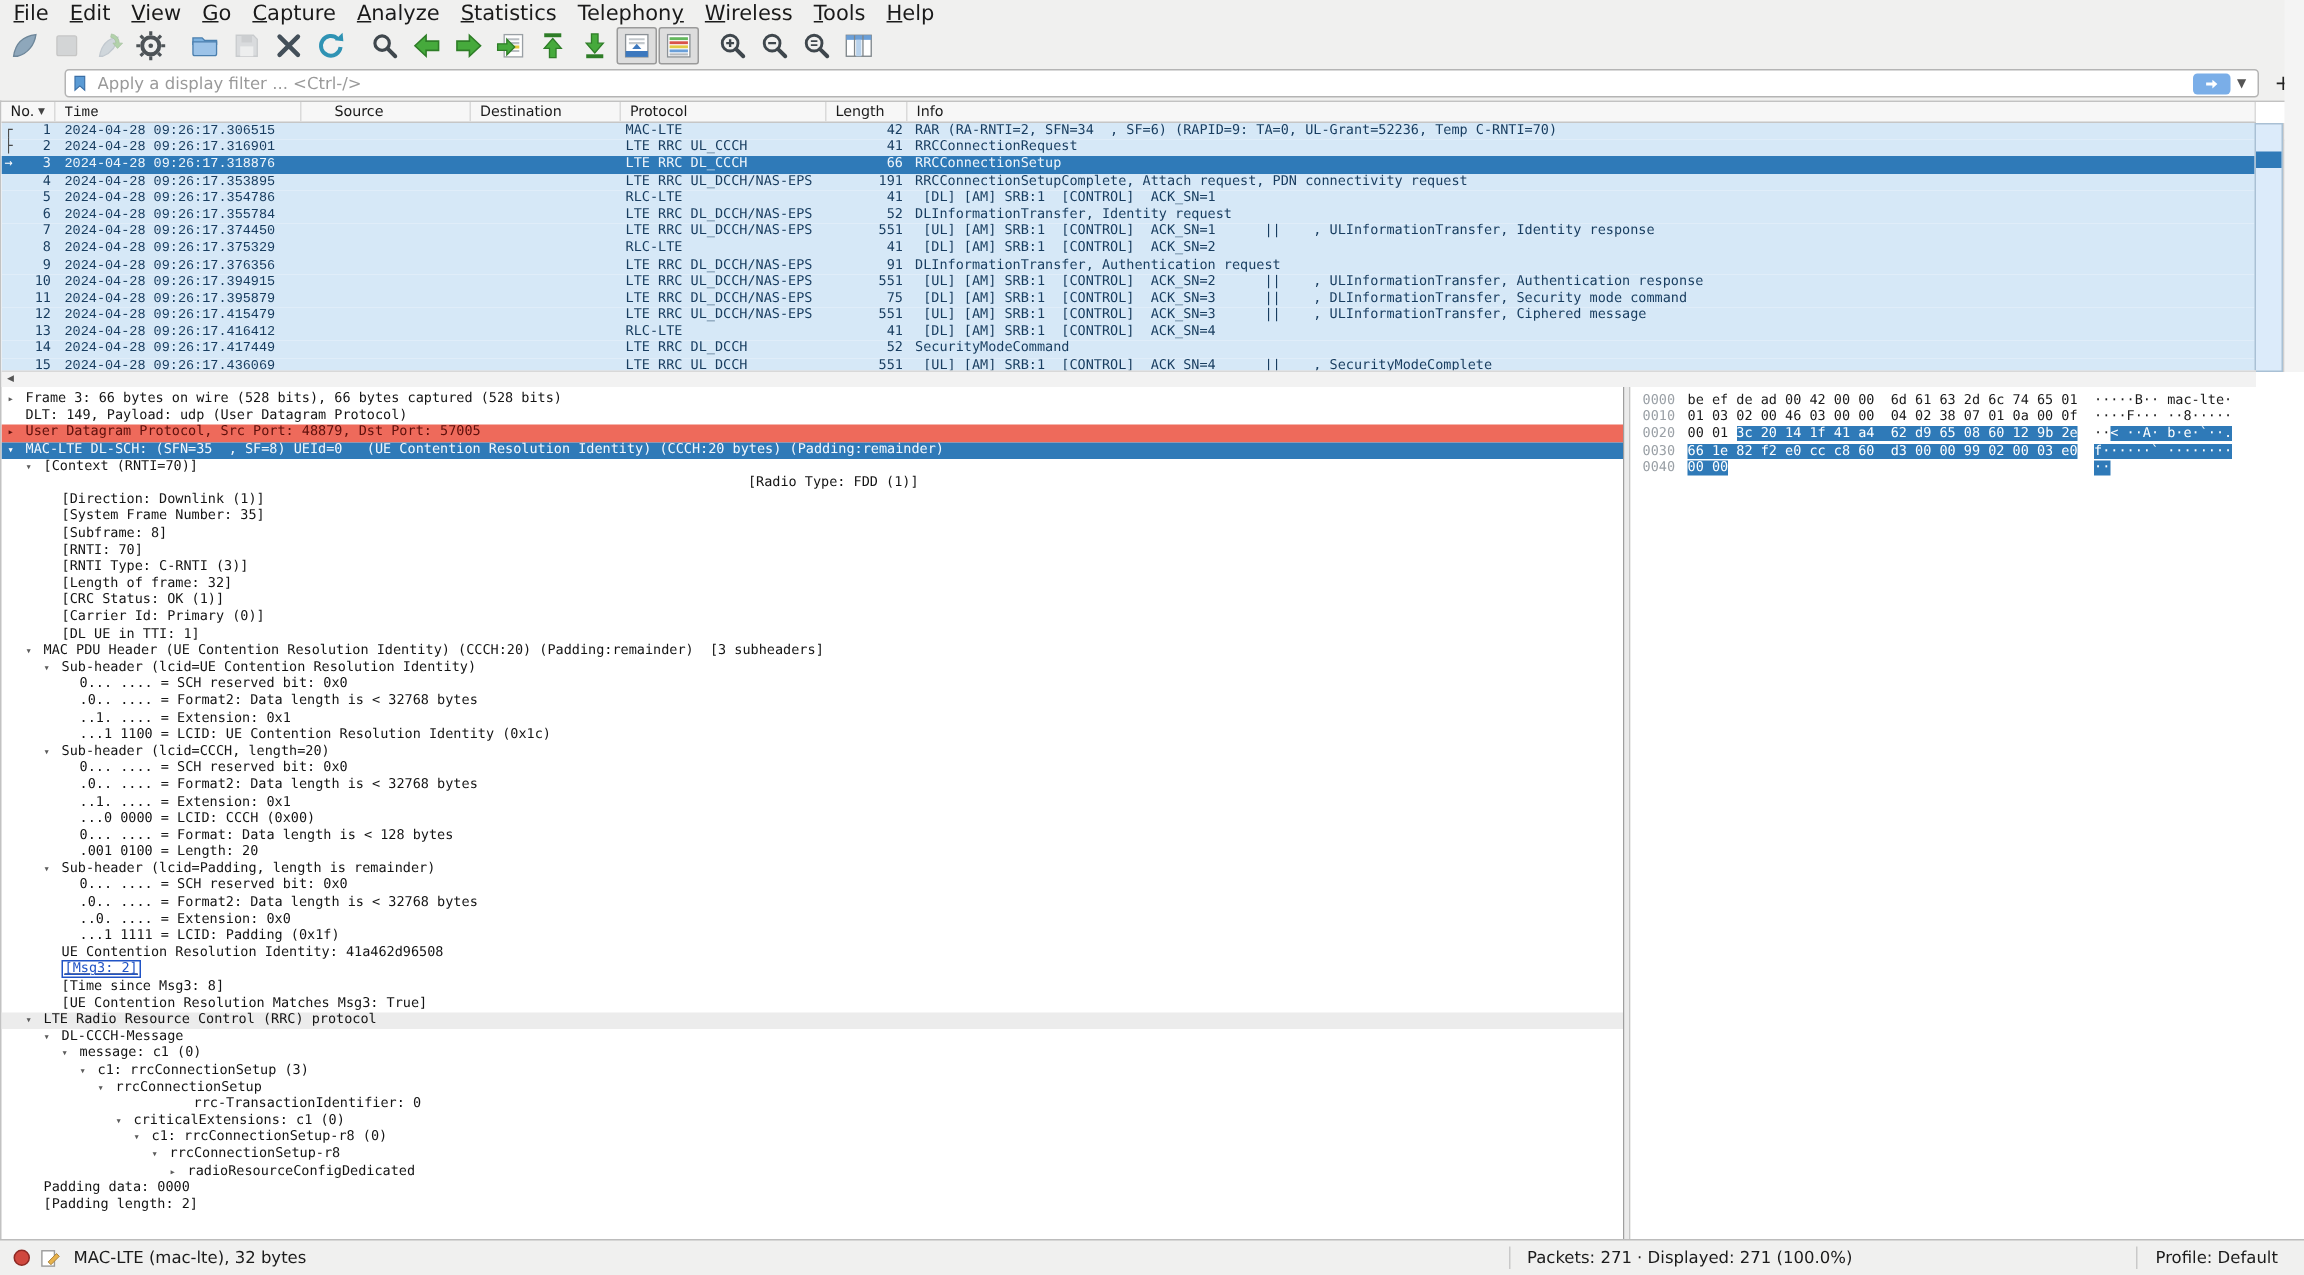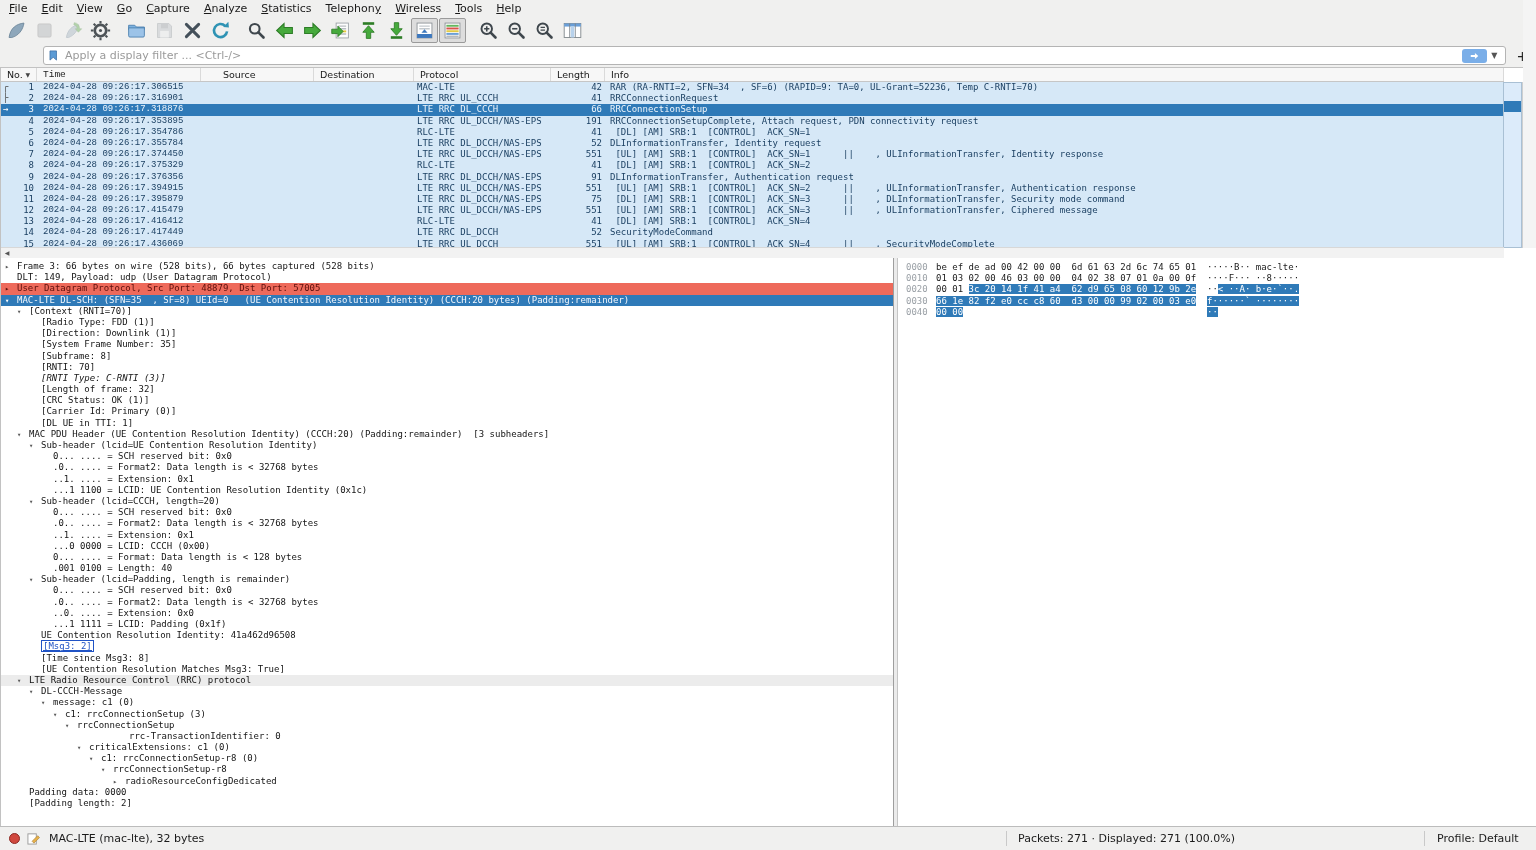--- a/index.html
+++ b/index.html
@@ -1,21 +1,21 @@
 <!DOCTYPE html>
 <html style="--sel: #2f7ab8; --rowbg: #d6e8f7; --rowfg: #173c5f; --errbg: #ee6a5b; --errfg: #5d100c; --graybg: #ececec; --link: #2053c5;"><head>
 <meta charset="utf-8">
 <style>
   * { margin:0; padding:0; box-sizing:border-box; }
   html,body { width:1536px; height:850px; overflow:hidden; }
   body { font-family:"DejaVu Sans",sans-serif; background:#f0f0ef; }
   .app { position:relative; width:1536px; height:850px; background:#f0f0ef; }
 
   
-  .menubar { height:16px; display:flex; align-items:flex-end; padding-left:2px; font-size:11px; background:#f0f0ef; }
+  .menubar { height:16px; display:flex; align-items:flex-start; padding-left:2px; font-size:14px; background:#f0f0ef; }
   .menu-item { padding:1px 7px; color:#1a1a1a; cursor:default; }
   .menu-item u { text-decoration:underline; }
 
   
   .toolbar { height:29px; display:flex; align-items:center; padding:2px 3px; }
   .tbtn { width:27px; height:25px; display:flex; align-items:center; justify-content:center; border-radius:2px; margin-right:1px; }
   .tbtn .ticon { display:flex; }
   .tbtn svg { width:21px; height:21px; }
   .tbtn.disabled { opacity:.4; }
   .tbtn.toggled { background:#dddddd; border:1px solid #9a9a9a; }
@@ -58,21 +58,21 @@
   .mm-band { position:absolute; left:0; right:0; top:18px; height:11px; background:var(--sel); }
   .pl-vscroll { position:absolute; top:14px; right:0; width:14px; height:166px; background:#ececec; border-left:1px solid #cfcfcf; }
   .sb-btn { height:12px; background:#f4f4f4; border-bottom:1px solid #c9c9c9; font-size:6px; text-align:center; line-height:12px; color:#555; }
   .sb-btn.bottom { position:absolute; bottom:0; left:0; right:0; border-top:1px solid #c9c9c9; border-bottom:none; }
   .sb-thumb { position:absolute; top:13px; left:1px; right:1px; height:46px; background:#fbfbfb; border:1px solid #b5b5b5; border-radius:2px; }
   .pl-hscroll { position:absolute; bottom:0; left:0; width:1503px; height:11px; background:#f2f2f2; border-top:1px solid #d8d8d8; }
   .hs-btn { position:absolute; left:0; top:0; width:12px; height:10px; font-size:6px; color:#555; text-align:center; line-height:10px; }
 
   
   .bottom { display:flex; height:568px; }
-  .details { width:894px; background:#fff; border-right:1px solid #9e9e9e; border-left:1px solid #c2c2c2;
+  .details { width:1083px; background:#fff; border-right:1px solid #9e9e9e; border-left:1px solid #c2c2c2;
              overflow:hidden; padding-top:3px; font:9px "DejaVu Sans Mono",monospace; color:#141414; }
   .dline { height:11.2px; line-height:11.3px; white-space:pre; }
   .exp { display:inline-block; width:12px; font-size:7px; color:#5b5b5b; }
   .dline.selected { background:var(--sel); color:#f1f7fd; }
   .dline.selected .exp { color:#ffffff; }
   .dline.error { background:var(--errbg); color:var(--errfg); }
   .dline.error .exp { color:var(--errfg); }
   .dline.gray { background:var(--graybg); }
   .dline.link .txt { color:var(--link); text-decoration:underline; border:1px solid var(--link); padding:0 1px; }
 
@@ -362,43 +362,43 @@
     </div>
   </div>
 
   <div class="bottom">
     <div class="details" id="details">
         <div class="dline" style="padding-left: 4px;"><span class="exp">▸</span><span class="txt">Frame 3: 66 bytes on wire (528 bits), 66 bytes captured (528 bits)</span></div>
         <div class="dline" style="padding-left: 4px;"><span class="exp"> </span><span class="txt">DLT: 149, Payload: udp (User Datagram Protocol)</span></div>
         <div class="dline error" style="padding-left: 4px;"><span class="exp">▸</span><span class="txt">User Datagram Protocol, Src Port: 48879, Dst Port: 57005</span></div>
         <div class="dline selected" style="padding-left: 4px;"><span class="exp">▾</span><span class="txt">MAC-LTE DL-SCH: (SFN=35  , SF=8) UEId=0   (UE Contention Resolution Identity) (CCCH:20 bytes) (Padding:remainder)</span></div>
         <div class="dline" style="padding-left: 16px;"><span class="exp">▾</span><span class="txt">[Context (RNTI=70)]</span></div>
-        <div class="dline" style="padding-left: 28px;"><span class="exp"> </span><span class="txt">[Radio Type: FDD (1)]</span></div>
+        <div class="dline" style="padding-left: 16px; text-align: center;"><span class="exp"> </span><span class="txt">[Radio Type: FDD (1)]</span></div>
         <div class="dline" style="padding-left: 28px;"><span class="exp"> </span><span class="txt">[Direction: Downlink (1)]</span></div>
         <div class="dline" style="padding-left: 28px;"><span class="exp"> </span><span class="txt">[System Frame Number: 35]</span></div>
         <div class="dline" style="padding-left: 28px;"><span class="exp"> </span><span class="txt">[Subframe: 8]</span></div>
         <div class="dline" style="padding-left: 28px;"><span class="exp"> </span><span class="txt">[RNTI: 70]</span></div>
-        <div class="dline" style="padding-left: 28px; font-style: italic;"><span class="exp"> </span><span class="txt">[RNTI Type: C-RNTI (3)]</span></div>
+        <div class="dline" style="padding-left: 28px;"><span class="exp"> </span><span class="txt">[RNTI Type: C-RNTI (3)]</span></div>
         <div class="dline" style="padding-left: 28px;"><span class="exp"> </span><span class="txt">[Length of frame: 32]</span></div>
         <div class="dline" style="padding-left: 28px;"><span class="exp"> </span><span class="txt">[CRC Status: OK (1)]</span></div>
         <div class="dline" style="padding-left: 28px;"><span class="exp"> </span><span class="txt">[Carrier Id: Primary (0)]</span></div>
         <div class="dline" style="padding-left: 28px;"><span class="exp"> </span><span class="txt">[DL UE in TTI: 1]</span></div>
         <div class="dline" style="padding-left: 16px;"><span class="exp">▾</span><span class="txt">MAC PDU Header (UE Contention Resolution Identity) (CCCH:20) (Padding:remainder)  [3 subheaders]</span></div>
         <div class="dline" style="padding-left: 28px;"><span class="exp">▾</span><span class="txt">Sub-header (lcid=UE Contention Resolution Identity)</span></div>
         <div class="dline" style="padding-left: 40px;"><span class="exp"> </span><span class="txt">0... .... = SCH reserved bit: 0x0</span></div>
         <div class="dline" style="padding-left: 40px;"><span class="exp"> </span><span class="txt">.0.. .... = Format2: Data length is &lt; 32768 bytes</span></div>
         <div class="dline" style="padding-left: 40px;"><span class="exp"> </span><span class="txt">..1. .... = Extension: 0x1</span></div>
         <div class="dline" style="padding-left: 40px;"><span class="exp"> </span><span class="txt">...1 1100 = LCID: UE Contention Resolution Identity (0x1c)</span></div>
         <div class="dline" style="padding-left: 28px;"><span class="exp">▾</span><span class="txt">Sub-header (lcid=CCCH, length=20)</span></div>
         <div class="dline" style="padding-left: 40px;"><span class="exp"> </span><span class="txt">0... .... = SCH reserved bit: 0x0</span></div>
         <div class="dline" style="padding-left: 40px;"><span class="exp"> </span><span class="txt">.0.. .... = Format2: Data length is &lt; 32768 bytes</span></div>
         <div class="dline" style="padding-left: 40px;"><span class="exp"> </span><span class="txt">..1. .... = Extension: 0x1</span></div>
         <div class="dline" style="padding-left: 40px;"><span class="exp"> </span><span class="txt">...0 0000 = LCID: CCCH (0x00)</span></div>
         <div class="dline" style="padding-left: 40px;"><span class="exp"> </span><span class="txt">0... .... = Format: Data length is &lt; 128 bytes</span></div>
-        <div class="dline" style="padding-left: 40px;"><span class="exp"> </span><span class="txt">.001 0100 = Length: 40</span></div>
+        <div class="dline" style="padding-left: 40px;"><span class="exp"> </span><span class="txt">.001 0100 = Length: 20</span></div>
         <div class="dline" style="padding-left: 28px;"><span class="exp">▾</span><span class="txt">Sub-header (lcid=Padding, length is remainder)</span></div>
         <div class="dline" style="padding-left: 40px;"><span class="exp"> </span><span class="txt">0... .... = SCH reserved bit: 0x0</span></div>
         <div class="dline" style="padding-left: 40px;"><span class="exp"> </span><span class="txt">.0.. .... = Format2: Data length is &lt; 32768 bytes</span></div>
         <div class="dline" style="padding-left: 40px;"><span class="exp"> </span><span class="txt">..0. .... = Extension: 0x0</span></div>
         <div class="dline" style="padding-left: 40px;"><span class="exp"> </span><span class="txt">...1 1111 = LCID: Padding (0x1f)</span></div>
         <div class="dline" style="padding-left: 28px;"><span class="exp"> </span><span class="txt">UE Contention Resolution Identity: 41a462d96508</span></div>
         <div class="dline link" style="padding-left: 28px; text-decoration: underline;"><span class="exp"> </span><span class="txt">[Msg3: 2]</span></div>
         <div class="dline" style="padding-left: 28px;"><span class="exp"> </span><span class="txt">[Time since Msg3: 8]</span></div>
         <div class="dline" style="padding-left: 28px;"><span class="exp"> </span><span class="txt">[UE Contention Resolution Matches Msg3: True]</span></div>
         <div class="dline gray" style="padding-left: 16px;"><span class="exp">▾</span><span class="txt">LTE Radio Resource Control (RRC) protocol</span></div>

